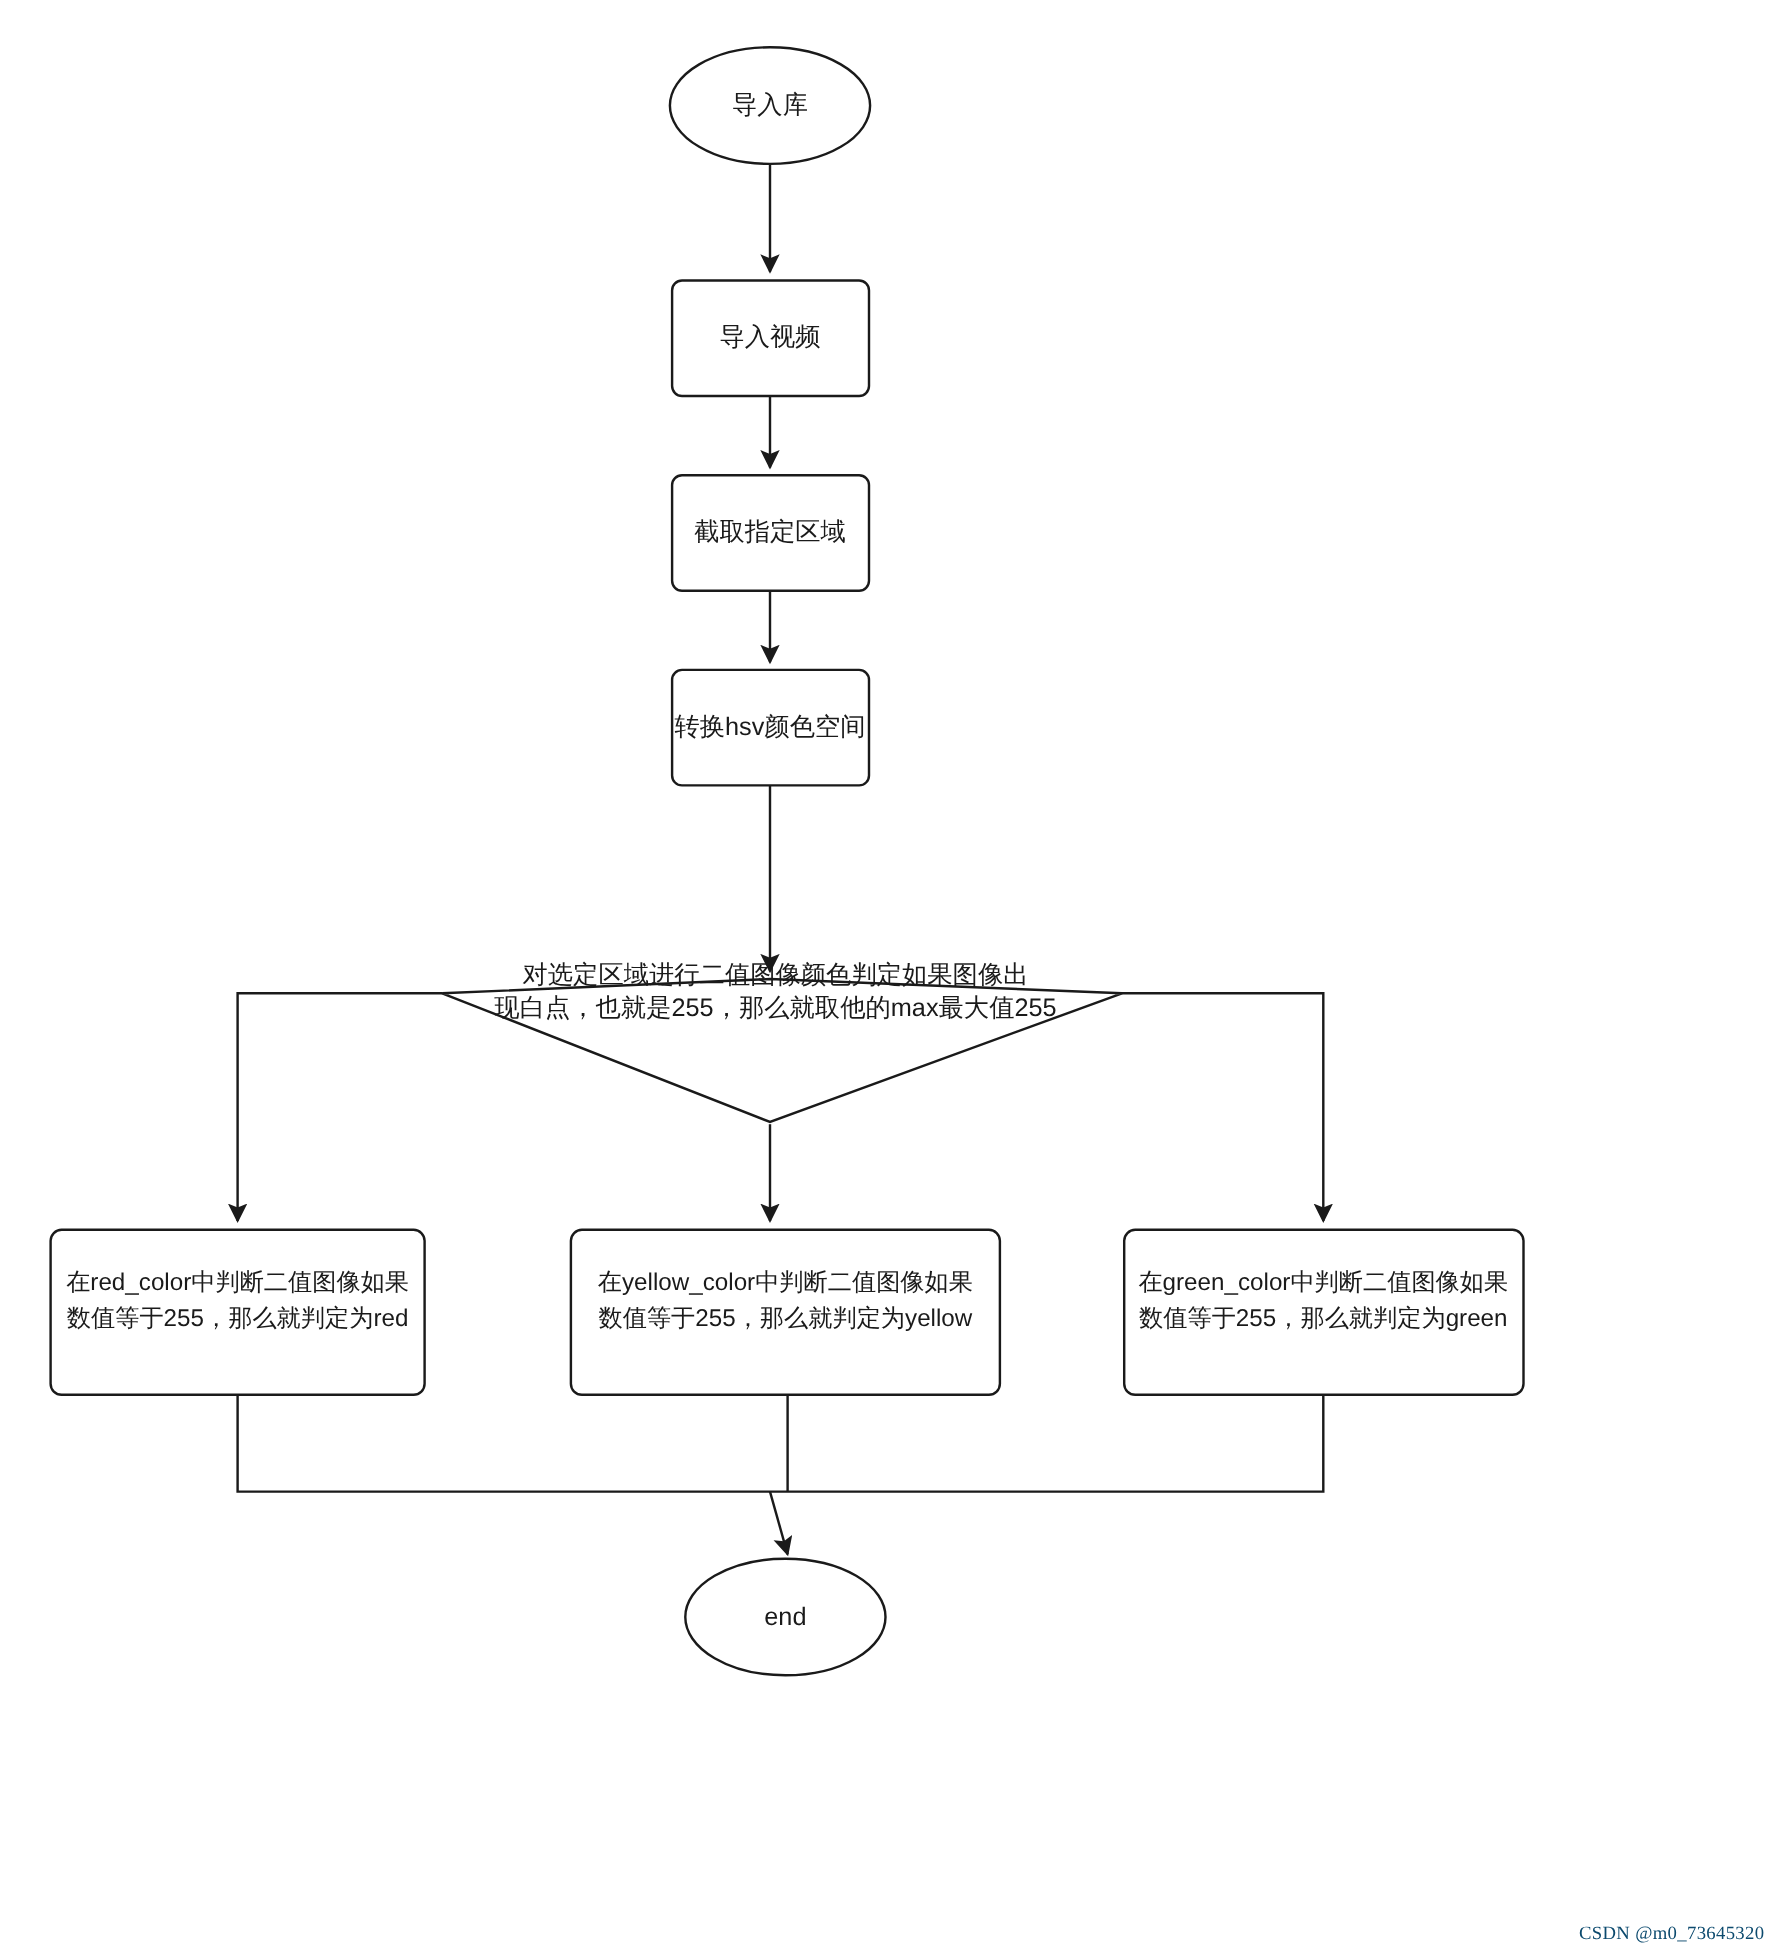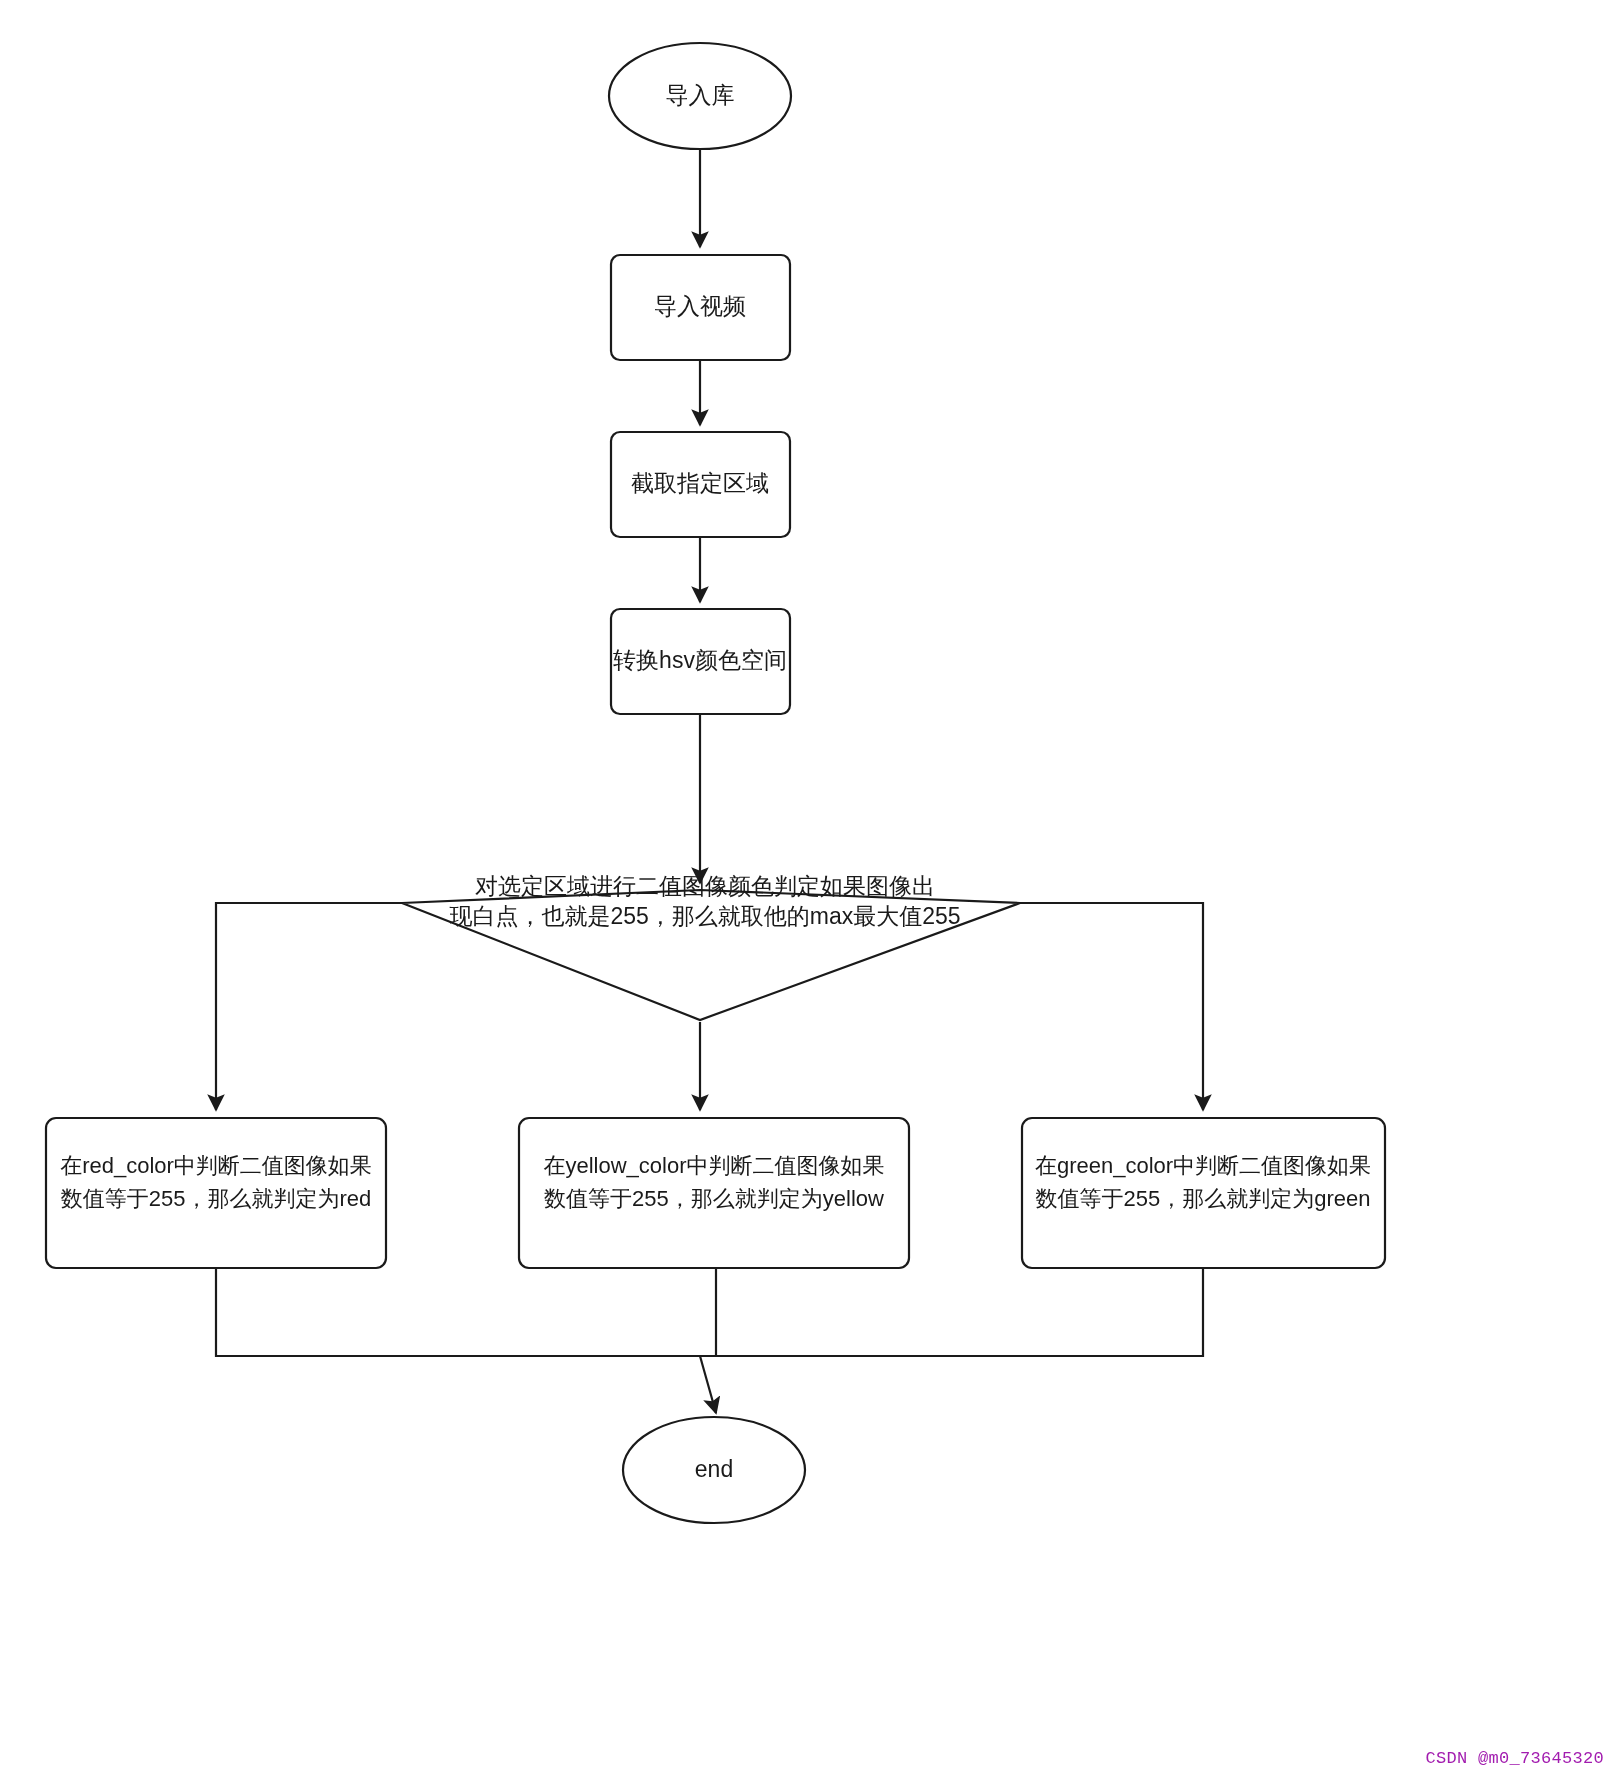--- a/index.html
+++ b/index.html
@@ -39,22 +39,22 @@
   .edge {
     fill: none;
     stroke: #1a1a1a;
     stroke-width: 2.2;
   }
   .watermark {
     position: absolute;
     right: 18px;
     bottom: 14px;
     font-size: 17px;
-    color: #a21caf;
-    font-family: Liberation Mono, monospace;
+    color: #0c4a6e;
+    font-family: Liberation Serif, serif;
     letter-spacing: 0.3px;
     white-space: nowrap;
   }
 </style>
 </head>
 <body>
 
 <svg id="flow-canvas" viewBox="0 0 1622 1782" xmlns="http://www.w3.org/2000/svg">
 
   <defs>

